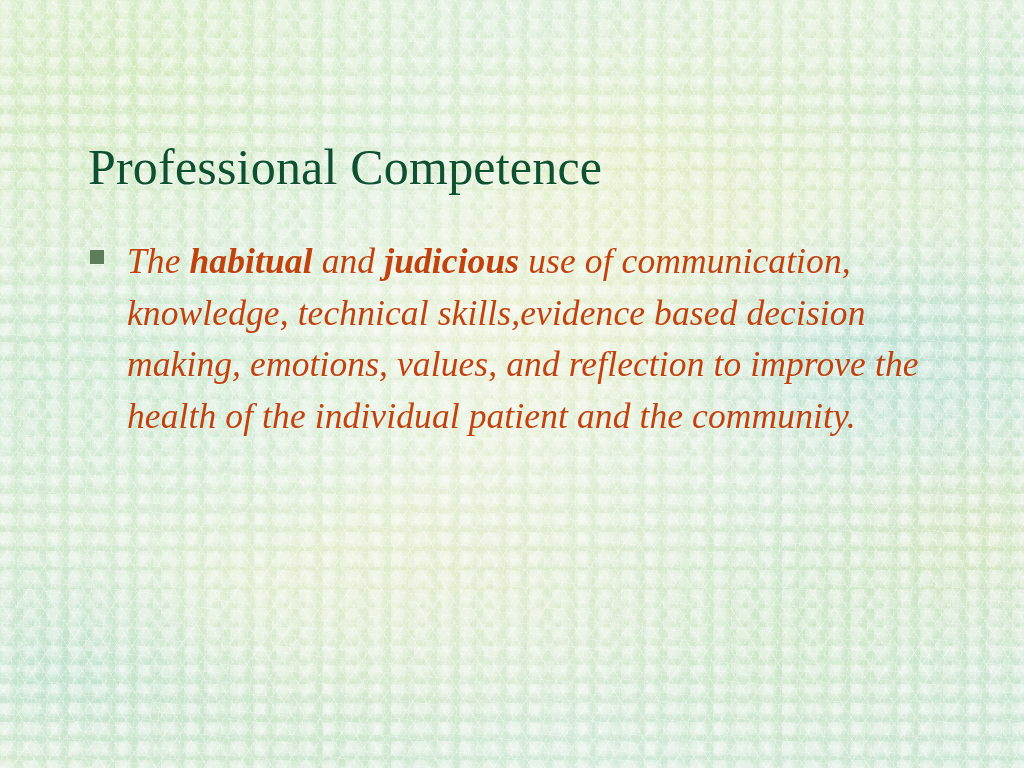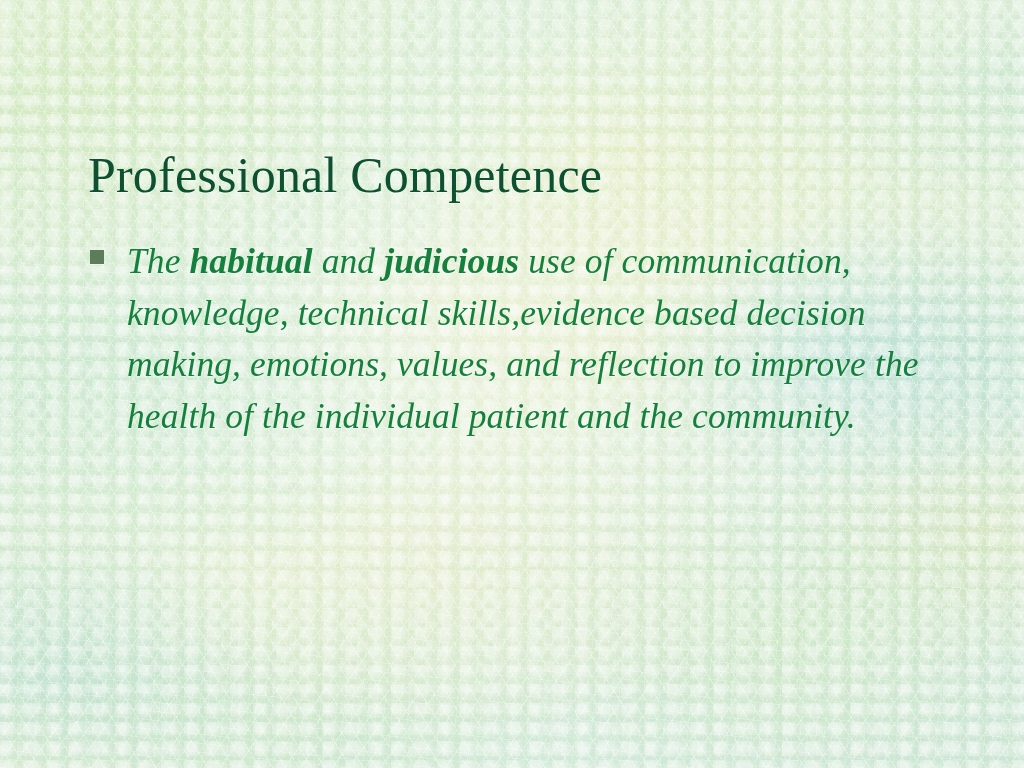--- a/index.html
+++ b/index.html
@@ -105,21 +105,21 @@
 
   
   #content {
     position: absolute;
     inset: 0;
   }
 
   #slide-title {
     position: absolute;
     left: 88px;
-    top: 112px;
+    top: 104px;
     width: 860px;
     color: #0d5130;
     font-family: "Liberation Serif", serif;
     font-size: 50px;
     font-weight: normal;
     line-height: 58px;
     letter-spacing: 0.2px;
     white-space: nowrap;
     text-shadow: 0 1px 0 rgba(255,255,255,0.45);
   }
@@ -173,18 +173,18 @@
   <div class="bg-layer" id="bg-cells"></div>
   <div class="bg-layer" id="bg-emboss"></div>
 
   <div id="content">
 
     <h1 id="slide-title" style="color: rgb(13, 81, 48);">Professional Competence</h1>
 
     <div id="body-block">
       <div class="bullet-item">
         <span class="bullet-marker" style="background: rgb(93, 125, 90);"></span>
-        <div class="bullet-text" id="bullet-text-0" style="color: #15803d;"><span>The </span><b>habitual</b><span> and </span><b>judicious</b><span> use of communication, knowledge, technical skills,evidence based decision making, emotions, values, and reflection to improve the health of the individual patient and the community.</span></div>
+        <div class="bullet-text" id="bullet-text-0" style="color: #c2410c;"><span>The </span><b>habitual</b><span> and </span><b>judicious</b><span> use of communication, knowledge, technical skills,evidence based decision making, emotions, values, and reflection to improve the health of the individual patient and the community.</span></div>
       </div>
     </div>
 
   </div>
 </div>
 
 </body></html>

